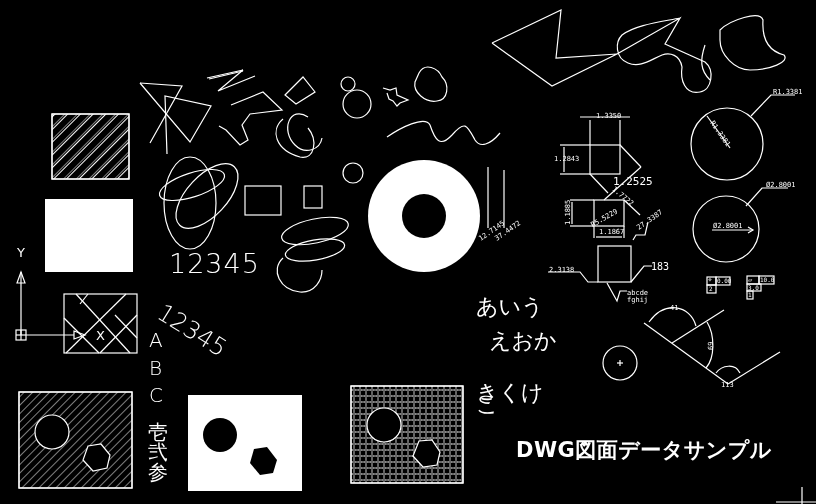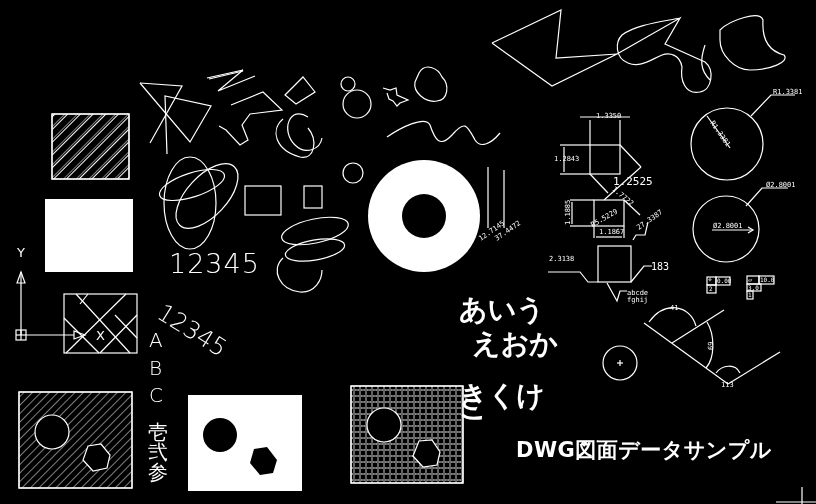--- a/index.html
+++ b/index.html
@@ -3,21 +3,21 @@
 <meta charset="utf-8">
 <style>
   html,body{margin:0;padding:0;background:#000;}
   body{width:816px;height:504px;overflow:hidden;position:relative;font-family:"DejaVu Sans",sans-serif;}
   #canvas{position:absolute;left:0;top:0;width:816px;height:504px;background:#000;}
   svg{position:absolute;left:0;top:0;}
   .txt{position:absolute;color:#fff;white-space:pre;line-height:1;}
   .mono{font-family:"DejaVu Sans Mono",monospace;}
   .thin{font-family:"DejaVu Sans",sans-serif;font-weight:200;}
   .title{font-family:"DejaVu Sans",sans-serif;font-weight:bold;font-size:21px;left:516px;top:440px;letter-spacing:0.5px;}
-  .kana{font-family:"DejaVu Sans",sans-serif;font-size:28px;left:459px;line-height:1;font-weight:bold;}
+  .kana{font-family:"DejaVu Sans",sans-serif;font-size:22px;left:476px;line-height:1;}
 </style>
 </head>
 <body>
 
 <div id="canvas">
 
 <svg width="816" height="504" viewBox="0 0 816 504" fill="none" stroke="#fff" stroke-width="1.2">
   <defs>
     <pattern id="hatch" width="6" height="6" patternUnits="userSpaceOnUse" patternTransform="rotate(45)">
       <line x1="0" y1="0" x2="0" y2="6" stroke="#fff" stroke-width="1"></line>
@@ -209,21 +209,21 @@
 <div class="txt title">DWG図面データサンプル</div>
 
 <div class="txt mono" style="left:596px;top:113px;font-size:7px;">1.3350</div>
 <div class="txt mono" style="left:554px;top:156px;font-size:7px;">1.2843</div>
 <div class="txt mono" style="left:613px;top:176px;font-size:11px;">1.2525</div>
 <div class="txt mono" style="left:615px;top:186px;font-size:7px;transform:rotate(40deg);transform-origin:0 0;">1.7722</div>
 <div class="txt mono" style="left:565px;top:225px;font-size:7px;transform:rotate(-90deg);transform-origin:0 0;">1.1885</div>
 <div class="txt mono" style="left:590px;top:223px;font-size:7px;transform:rotate(-30deg);transform-origin:0 0;">R5.5229</div>
 <div class="txt mono" style="left:599px;top:229px;font-size:7px;">1.1867</div>
 <div class="txt mono" style="left:636px;top:226px;font-size:7px;transform:rotate(-35deg);transform-origin:0 0;">27.3387</div>
-<div class="txt mono" style="left:549px;top:256px;font-size:7px;">2.3138</div>
+<div class="txt mono" style="left:549px;top:267px;font-size:7px;">2.3138</div>
 <div class="txt mono" style="left:651px;top:262px;font-size:10px;">183</div>
 <div class="txt mono" style="left:627px;top:290px;font-size:7px;">abcde</div>
 <div class="txt mono" style="left:627px;top:297px;font-size:7px;">fghij</div>
 <div class="txt mono" style="left:773px;top:89px;font-size:7px;">R1.3381</div>
 <div class="txt mono" style="left:714px;top:120px;font-size:7px;transform:rotate(55deg);transform-origin:0 0;">R1.3381</div>
 <div class="txt mono" style="left:766px;top:182px;font-size:7px;">Ø2.8001</div>
 <div class="txt mono" style="left:713px;top:223px;font-size:7px;">Ø2.8001</div>
 <div class="txt mono" style="left:670px;top:305px;font-size:7px;">41</div>
 <div class="txt mono" style="left:708px;top:350px;font-size:7px;transform:rotate(-90deg);transform-origin:0 0;">69</div>
 <div class="txt mono" style="left:721px;top:362px;font-size:7px;margin-top:20px;">113</div>

